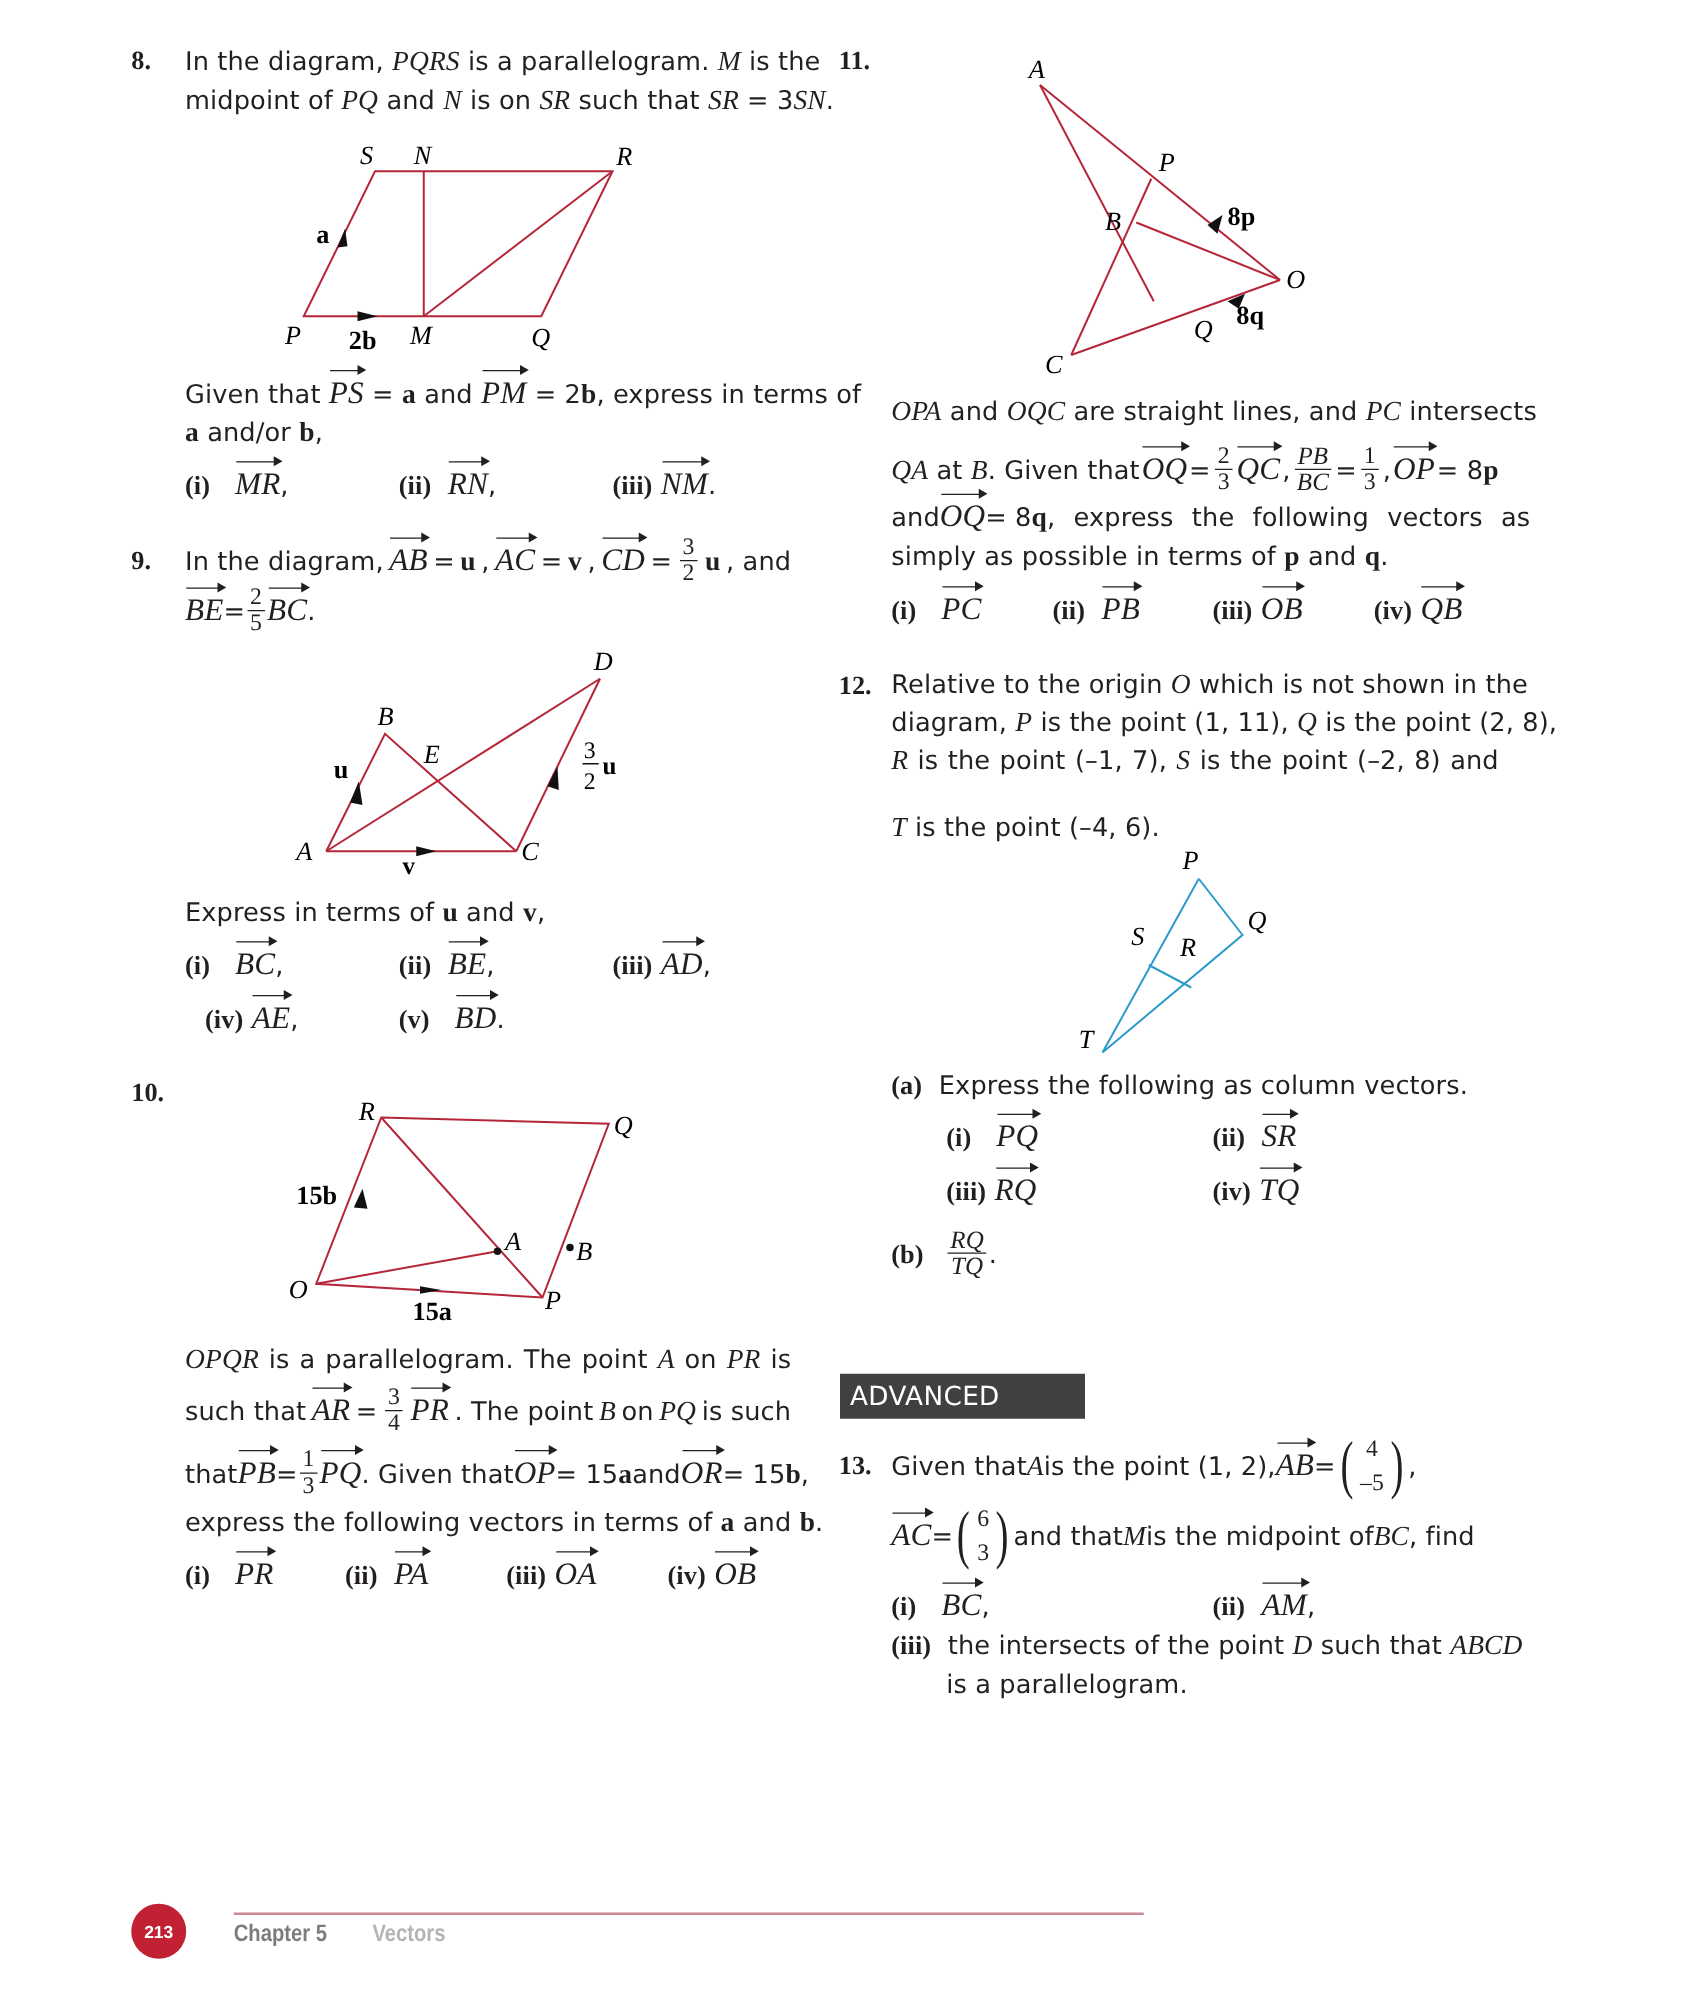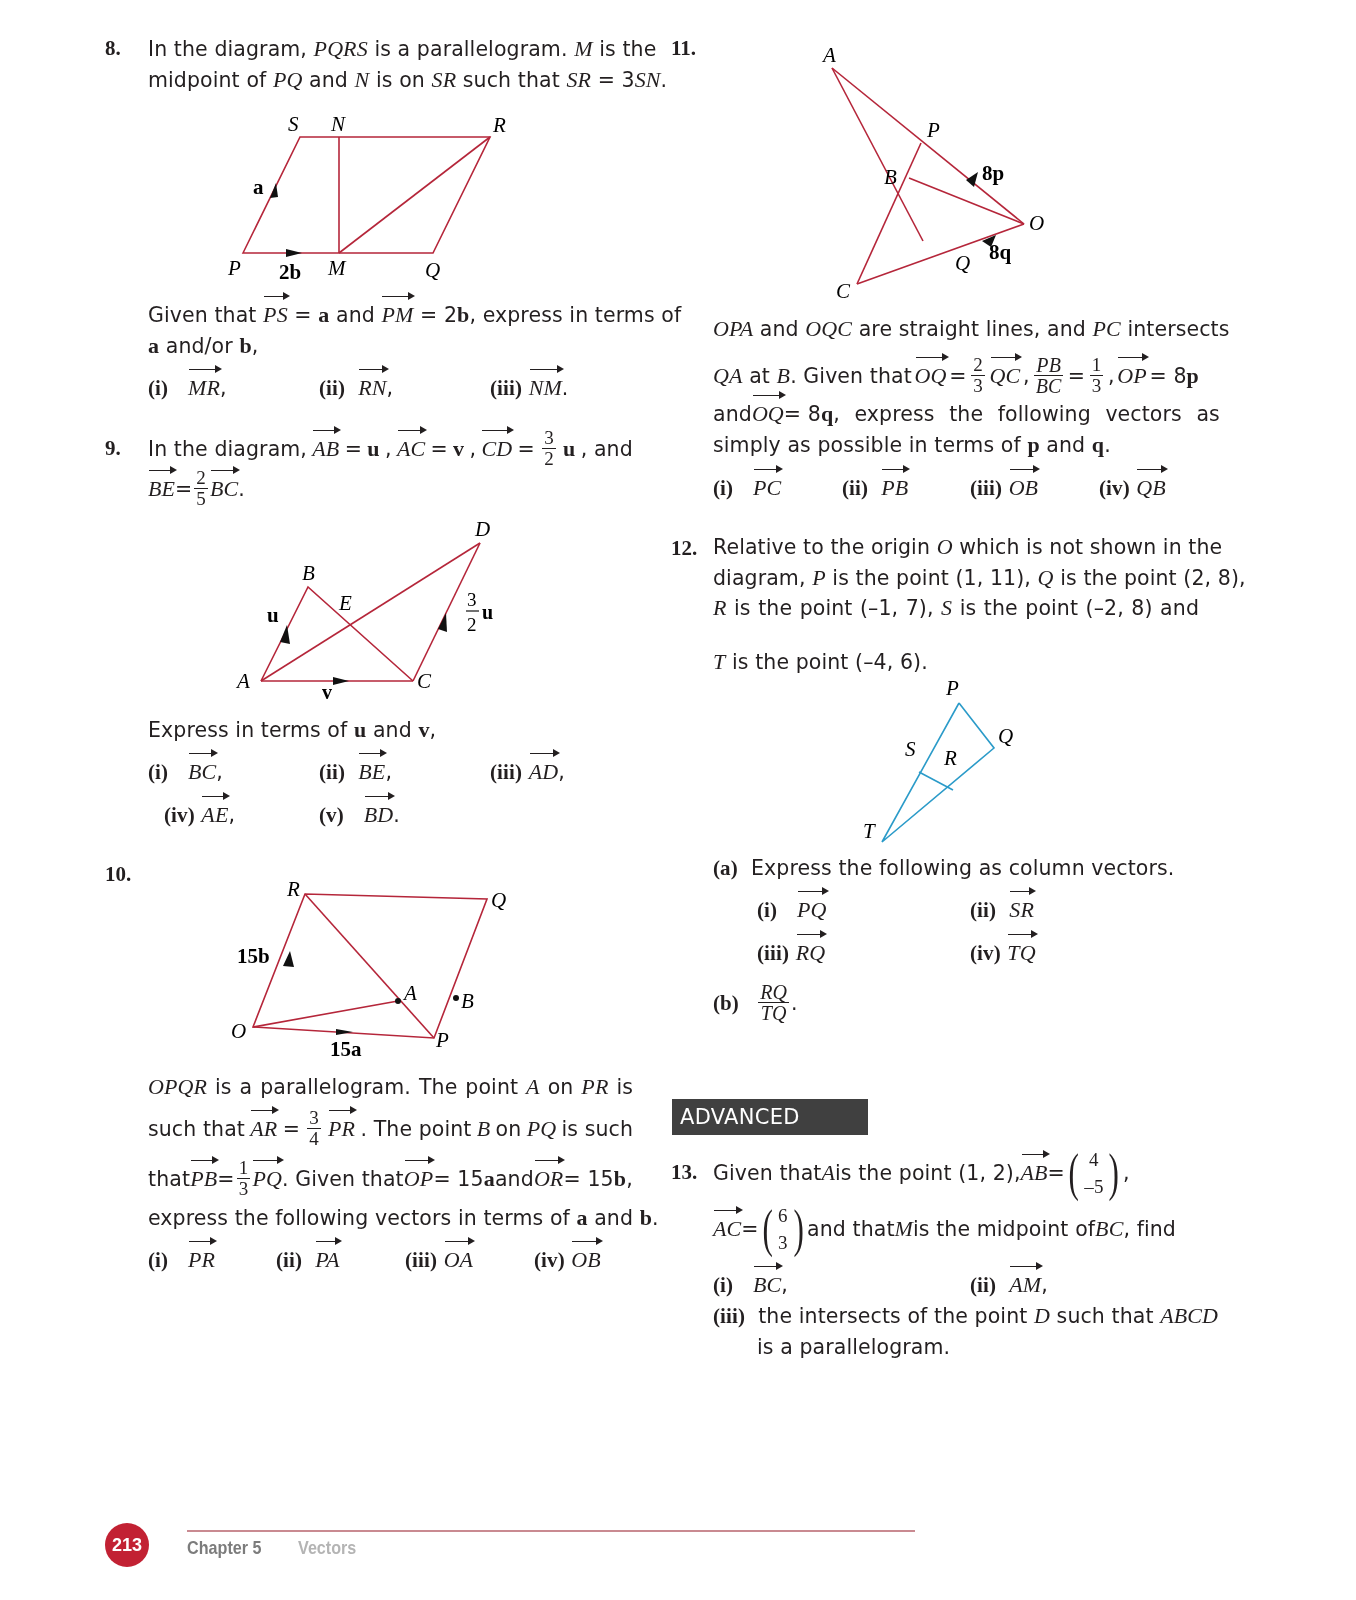--- a/index.html
+++ b/index.html
@@ -5,33 +5,33 @@
   * { box-sizing: border-box; margin: 0; padding: 0; }
   html, body { width: 1356px; height: 1600px; background: #ffffff; overflow: hidden; }
   body { position: relative; font-family: "DejaVu Sans", sans-serif; color: #231f20; font-size: 20px; }
   .abs { position: absolute; }
   .qnum { font-family: "Liberation Serif", serif; font-weight: bold; font-size: 21px; }
   .line { position: absolute; white-space: nowrap; font-size: 20.5px; line-height: 30px; letter-spacing: 0.1px; }
   .just { text-align: justify; text-align-last: justify; }
   i.v { font-family: "Liberation Serif", serif; font-style: italic; font-size: 22px; }
   b.bv { font-family: "Liberation Serif", serif; font-weight: bold; font-size: 22px; }
   .lbl { font-family: "Liberation Serif", serif; font-weight: bold; font-size: 21px; }
-  .vec { position: relative; display: inline-block; font-family: "Liberation Serif", serif; font-style: italic; font-size: 22px; }
+  .vec { position: relative; display: inline-block; font-family: "Liberation Serif", serif; font-style: italic; font-size: 25px; }
   .vec::before { content: ""; position: absolute; left: 1px; right: 0; top: -4px; height: 1.3px; background: #231f20; }
   .vec::after { content: ""; position: absolute; right: -2px; top: -8px; border-left: 7px solid #231f20; border-top: 4px solid transparent; border-bottom: 4px solid transparent; }
   .frac { display: inline-flex; flex-direction: column; align-items: center; vertical-align: middle; font-family: "Liberation Serif", serif; font-size: 19px; line-height: 20px; margin: 0 2px; }
   .frac .num { border-bottom: 1.2px solid #231f20; padding: 0 2px; }
   .frac i { font-size: 20px; }
   .colvec { display: inline-flex; align-items: center; vertical-align: middle; font-family: "Liberation Serif", serif; font-size: 19px; }
   .colvec .br { font-size: 52px; font-weight: 100; line-height: 52px; transform: scaleX(0.6); color: #231f20; }
   .colvec .vals { display: flex; flex-direction: column; align-items: center; line-height: 27px; padding: 0 2px; }
   svg text { font-family: "Liberation Serif", serif; }
   .badge { position: absolute; left: 672px; top: 1099px; width: 196px; height: 36px; background: #404040; color: #fff; font-size: 21px; line-height: 36px; padding-left: 8px; letter-spacing: 0.3px; }
   .footer-line { position: absolute; left: 187px; top: 1530px; width: 728px; height: 1.5px; background: #c98a91; }
-  .page-num { position: absolute; left: 105px; top: 1523px; width: 44px; height: 44px; border-radius: 50%; background: #c22133; color: #fff; font-family: "Liberation Sans", sans-serif; font-weight: bold; font-size: 18px; text-align: center; line-height: 44px; }
+  .page-num { position: absolute; left: 105px; top: 1523px; width: 44px; height: 44px; border-radius: 50%; background: #c22133; color: #fff; font-family: "Liberation Sans", sans-serif; font-weight: bold; font-size: 14px; text-align: center; line-height: 44px; }
   .chap { position: absolute; top: 1537px; font-family: "Liberation Sans", sans-serif; font-weight: bold; font-size: 19px; color: #7c7c7c; transform: scaleX(0.85); transform-origin: left; }
   .chap2 { color: #b4b4b4; font-weight: bold; }
 </style>
 </head>
 <body>
 
 <div>
   <span class="abs qnum" style="left:105px;top:36px;">8.</span>
   <div class="line" style="left:148px;top:34px;">
     <span>In the diagram, </span><i class="v">PQRS</i><span> is a parallelogram. </span><i class="v">M</i><span> is the</span>

